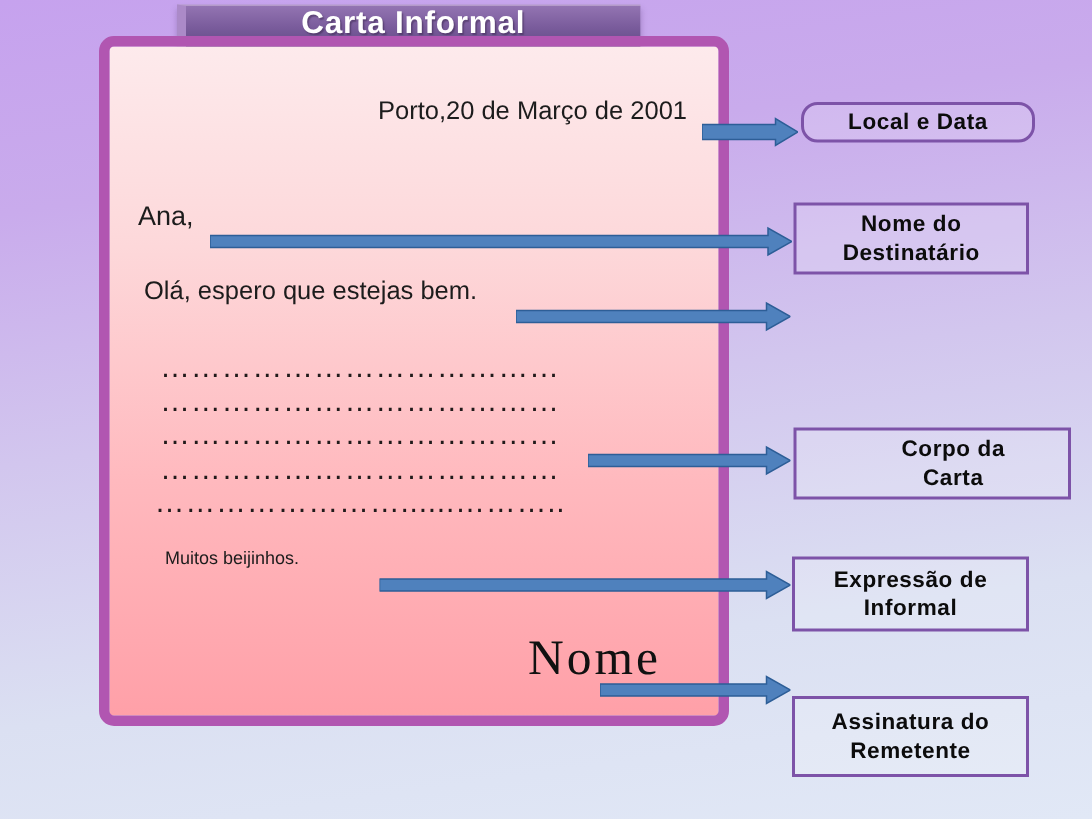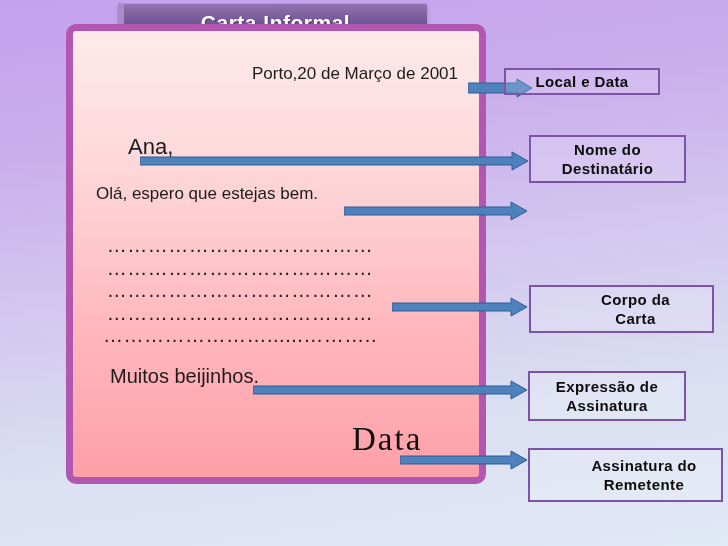--- a/index.html
+++ b/index.html
@@ -8,74 +8,74 @@
     position:relative;width:728px;height:546px;overflow:hidden;
     background:linear-gradient(172deg,#c6a2ee 0%,#c9abec 22%,#d2c6ee 48%,#dbe0f2 75%,#e1e8f6 100%);
   }
   
   .banner{
     position:absolute;left:118px;top:3px;width:303px;height:31px;
     background:linear-gradient(180deg,#9374b2 0%,#7a5c9c 45%,#5e4781 100%);
     border-left:6px solid #ab8ac8;
     border-top:1px solid #b49bca;
     box-shadow:0 3px 4px rgba(90,60,120,0.35);
-    display:flex;align-items:flex-end;justify-content:center;
+    display:flex;align-items:flex-start;justify-content:center;
   }
   .banner-title{
     color:#ffffff;font-size:21px;font-weight:bold;letter-spacing:0.5px;
     text-shadow:1px 1px 1px rgba(60,40,80,0.55);
   }
   
   .letter{
     position:absolute;left:66px;top:24px;width:406px;height:446px;
     border:7px solid #b156b1;border-radius:10px;
     background:linear-gradient(180deg,#fdeaec 0%,#fdd8da 30%,#ffb9be 65%,#ffa0a8 100%);
     text-align:center;
   }
   .letter-date{
     position:absolute;top:33px;right:21px;
     font-size:17px;color:#1c1c1c;
   }
   .letter-recipient{
     position:absolute;left:19px;top:103px;
-    font-size:22px;color:#1c1c1c;margin-left:36px;
+    font-size:18px;color:#1c1c1c;
   }
   .letter-greeting{
     position:absolute;left:23px;top:153px;
     font-size:17px;color:#1c1c1c;
   }
   .letter-body{
     position:absolute;left:30px;top:203px;
     font-size:20px;line-height:22.5px;color:#201a1a;letter-spacing:0.5px;
     white-space:nowrap;
   }
   .letter-farewell{
     position:absolute;left:37px;top:334px;
-    font-size:20px;color:#1c1c1c;
+    font-size:12px;color:#1c1c1c;
   }
   .letter-signature{
     position:absolute;left:279px;top:390px;
     font-size:33px;color:#111;font-family:cursive;letter-spacing:2px;
   }
   
   .label-box{
     position:absolute;
     border:2px solid #7d53a8;
     background:rgba(255,255,255,0.16);
     display:flex;align-items:center;justify-content:center;
     text-align:center;
     font-weight:bold;font-size:15px;line-height:1.3;color:#0c0c0c;
     letter-spacing:0.4px;white-space:pre-line;
   }
-  .box-1{left:504px;top:68px;width:152px;height:23px;}
+  .box-1{left:534px;top:68px;width:152px;height:23px;border-radius:11px;}
   .box-2{left:529px;top:135px;width:153px;height:44px;}
   .box-3{left:529px;top:205px;width:153px;height:44px;}
   .box-4{left:529px;top:285px;width:153px;height:44px;padding-left:28px;}
   .box-5{left:528px;top:371px;width:154px;height:46px;}
-  .box-6{left:528px;top:448px;width:154px;height:50px;padding-left:37px;}
+  .box-6{left:528px;top:464px;width:154px;height:50px;}
   
   .arrow{position:absolute;height:24px;}
   .a1{left:468px;top:76px;width:64px;}
   .a2{left:140px;top:149px;width:388px;}
   .a3{left:344px;top:199px;width:183px;}
   .a4{left:392px;top:295px;width:135px;}
   .a5{left:253px;top:378px;width:274px;}
   .a6{left:400px;top:448px;width:127px;}
 </style>
 </head>
@@ -92,21 +92,21 @@
     <div class="letter-recipient">Ana,</div>
     <div class="letter-greeting">Olá, espero que estejas bem.</div>
     <div class="letter-body">
       <div>…………………………………</div>
       <div>…………………………………</div>
       <div>…………………………………</div>
       <div>…………………………………</div>
       <div>……………………......………..</div>
     </div>
     <div class="letter-farewell">Muitos beijinhos.</div>
-    <div class="letter-signature">Data</div>
+    <div class="letter-signature">Nome</div>
   </div>
 
   <svg class="arrow a1" viewBox="0 0 64 24">
     <polygon points="0,7 49,7 49,3 64,12 49,21 49,17 0,17" fill="#4f81bd" stroke="#2d5e97" stroke-width="1"></polygon>
   </svg>
   <svg class="arrow a2" viewBox="0 0 388 24">
     <polygon points="0,8 372,8 372,3 388,12 372,21 372,16 0,16" fill="#4f81bd" stroke="#2d5e97" stroke-width="1"></polygon>
   </svg>
   <svg class="arrow a3" viewBox="0 0 183 24">
     <polygon points="0,8 167,8 167,3 183,12 167,21 167,16 0,16" fill="#4f81bd" stroke="#2d5e97" stroke-width="1"></polygon>
@@ -120,17 +120,17 @@
   <svg class="arrow a6" viewBox="0 0 127 24">
     <polygon points="0,8 111,8 111,3 127,12 111,21 111,16 0,16" fill="#4f81bd" stroke="#2d5e97" stroke-width="1"></polygon>
   </svg>
 
   <div class="label-box box-1">Local e Data</div>
   <div class="label-box box-2">Nome do
 Destinatário</div>
   <div class="label-box box-4">Corpo da
 Carta</div>
   <div class="label-box box-5">Expressão de
-Assinatura</div>
+Informal</div>
   <div class="label-box box-6">Assinatura do
 Remetente</div>
 
 </div>
 
 </body></html>

